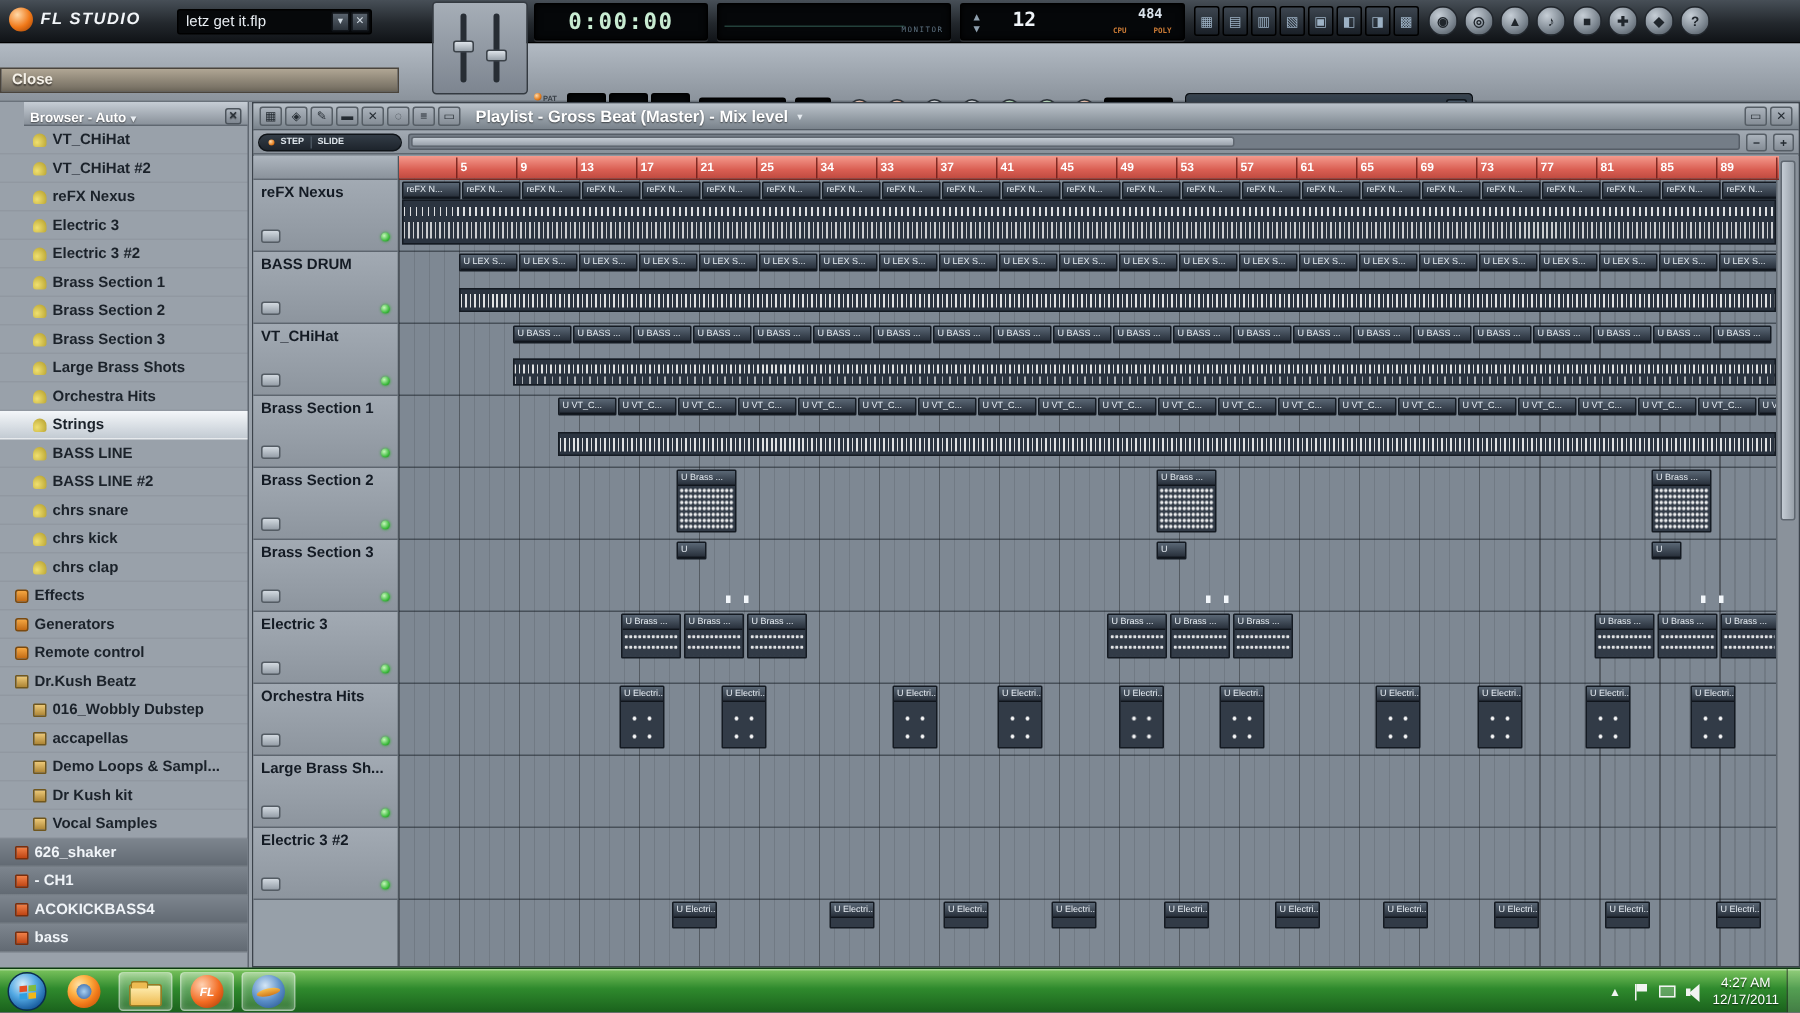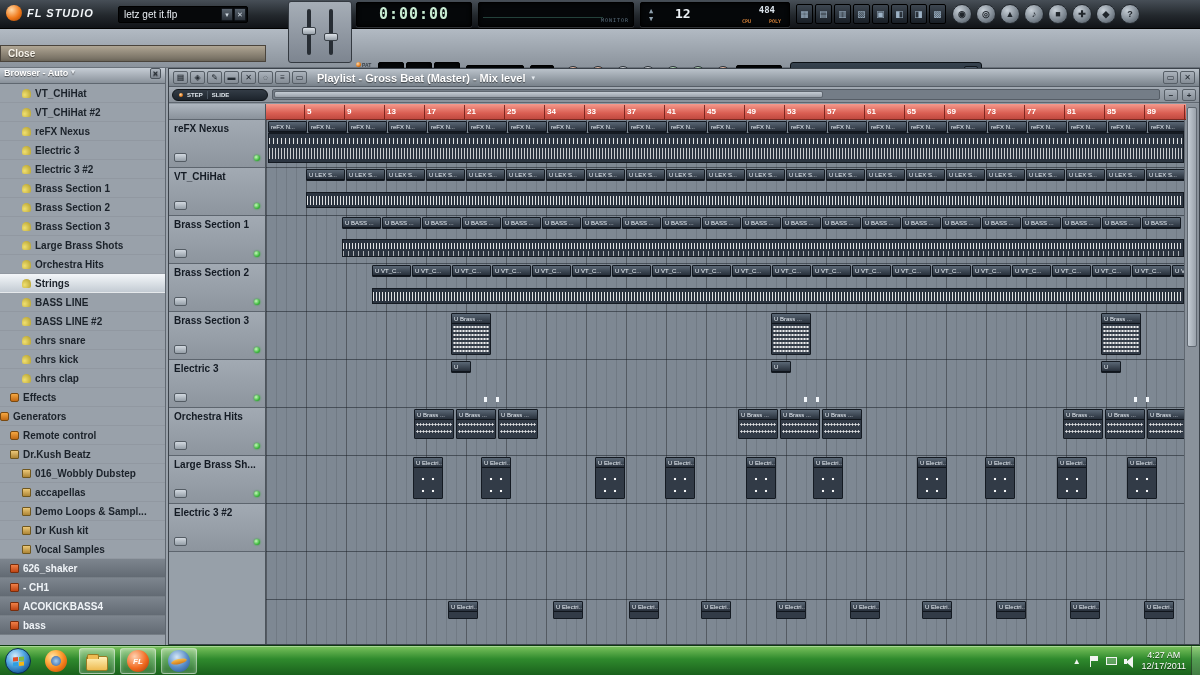--- a/index.html
+++ b/index.html
@@ -85,23 +85,23 @@
   .menu-item { font-size:8.5px; font-weight:bold; color:#ecd9b8; padding:0 4px; text-shadow:0 1px 1px rgba(0,0,0,.6); }
   .menu-arrows { margin-left:auto; color:#cfd6dd; font-size:8px; }
   .closebar { position:absolute; left:0; top:45px; width:266px; height:17px;
     background:linear-gradient(#b0a694,#7c7568 80%,#6a6458); border:1px solid #4a443c;
     color:#f5f1e8; font-size:10px; font-weight:bold; line-height:15px; padding-left:7px; z-index:5;
     text-shadow:0 1px 1px rgba(0,0,0,.5); }
 
   
   .browser { position:absolute; left:0; top:68px; width:166px; height:577px; background:#99a1aa;
     border-right:1px solid #5f6770; }
-  .browser-hdr { height:16px; background:linear-gradient(#c6cdd5,#89919a); display:flex; align-items:flex-start;
+  .browser-hdr { height:16px; background:linear-gradient(#c6cdd5,#89919a); display:flex; align-items:flex-end;
     font-size:9px; font-weight:bold; color:#fff; text-shadow:0 1px 1px rgba(0,0,0,.55); padding:0 4px;
-    border-bottom:1px solid #5f6770; }
+    border-bottom:1px solid #5f6770;margin-left:16px; }
   .browser-hdr .arr { font-size:7px; margin-left:3px; color:#e8edf2; }
   .browser-hdr .x { margin-left:auto; width:11px; height:11px; background:linear-gradient(#aeb6bf,#7e8690);
     border:1px solid #4c545c; border-radius:2px; color:#2a3138; font-size:7px; font-weight:bold;
     text-align:center; line-height:10px; }
   .b-item { height:19px; display:flex; align-items:center; gap:4px; font-size:10px; font-weight:bold;
     color:#1b222a; border-bottom:1px solid rgba(0,0,0,.05); overflow:hidden; white-space:nowrap; }
   .b-item.sel { background:linear-gradient(#f4f7fa,#c3cbd3); }
   .b-item.dark { background:linear-gradient(#7d858e,#626a73); color:#f0f4f8; }
   .b-icon { width:9px; height:9px; flex:none; border-radius:2px; }
   .b-icon.note { background:radial-gradient(circle at 30% 65%, #f0e070, #b09a28); border-radius:50% 50% 2px 2px; }
@@ -401,21 +401,21 @@
           <div class="b-label">chrs kick</div>
         </div>
         <div class="b-item" style="padding-left: 22px;">
           <div class="b-icon note"></div>
           <div class="b-label">chrs clap</div>
         </div>
         <div class="b-item" style="padding-left: 10px;">
           <div class="b-icon folder-orange"></div>
           <div class="b-label">Effects</div>
         </div>
-        <div class="b-item" style="">
+        <div class="b-item" style="padding-left: 10px;">
           <div class="b-icon folder-orange"></div>
           <div class="b-label">Generators</div>
         </div>
         <div class="b-item" style="padding-left: 10px;">
           <div class="b-icon folder-orange"></div>
           <div class="b-label">Remote control</div>
         </div>
         <div class="b-item" style="padding-left: 10px;">
           <div class="b-icon folder"></div>
           <div class="b-label">Dr.Kush Beatz</div>
@@ -490,20 +490,25 @@
       </div>
       <span class="zoombtn">−</span>
       <span class="zoombtn">+</span>
     </div>
     <div class="pl-body">
       <div class="hdr-col">
         <div class="hdr-col-cap"></div>
         <div>
             <div class="trk-hd">
               <div class="trk-name">reFX Nexus</div>
+              <div class="trk-lock"></div>
+              <div class="trk-led"></div>
+            </div>
+            <div class="trk-hd">
+              <div class="trk-name">BASS DRUM</div>
               <div class="trk-lock"></div>
               <div class="trk-led"></div>
             </div>
             <div class="trk-hd">
               <div class="trk-name">VT_CHiHat</div>
               <div class="trk-lock"></div>
               <div class="trk-led"></div>
             </div>
             <div class="trk-hd">
               <div class="trk-name">Brass Section 1</div>

